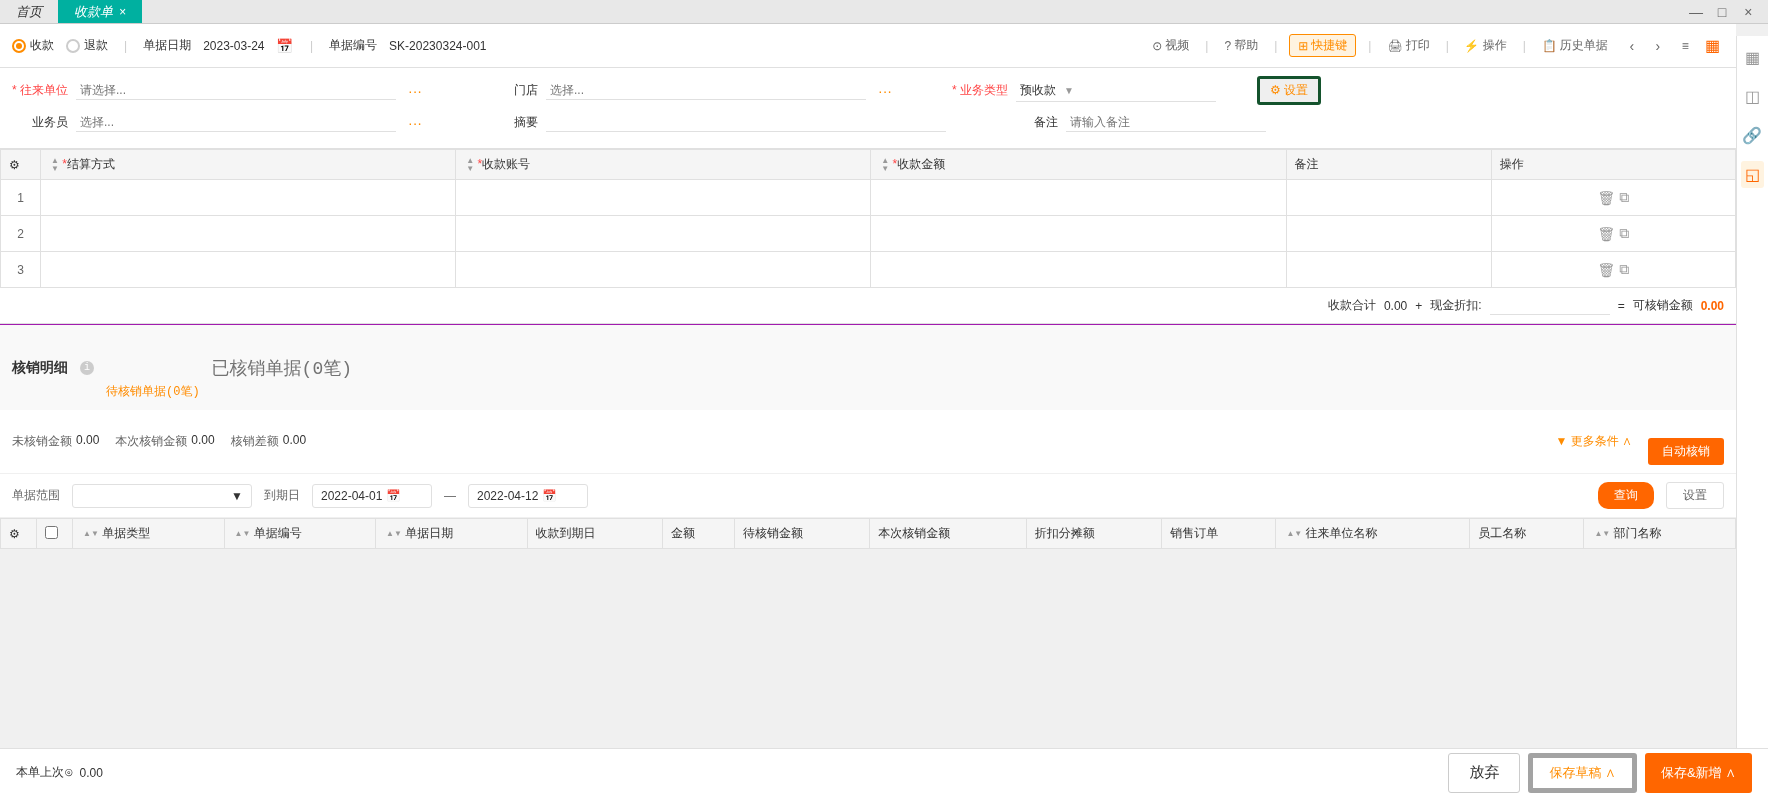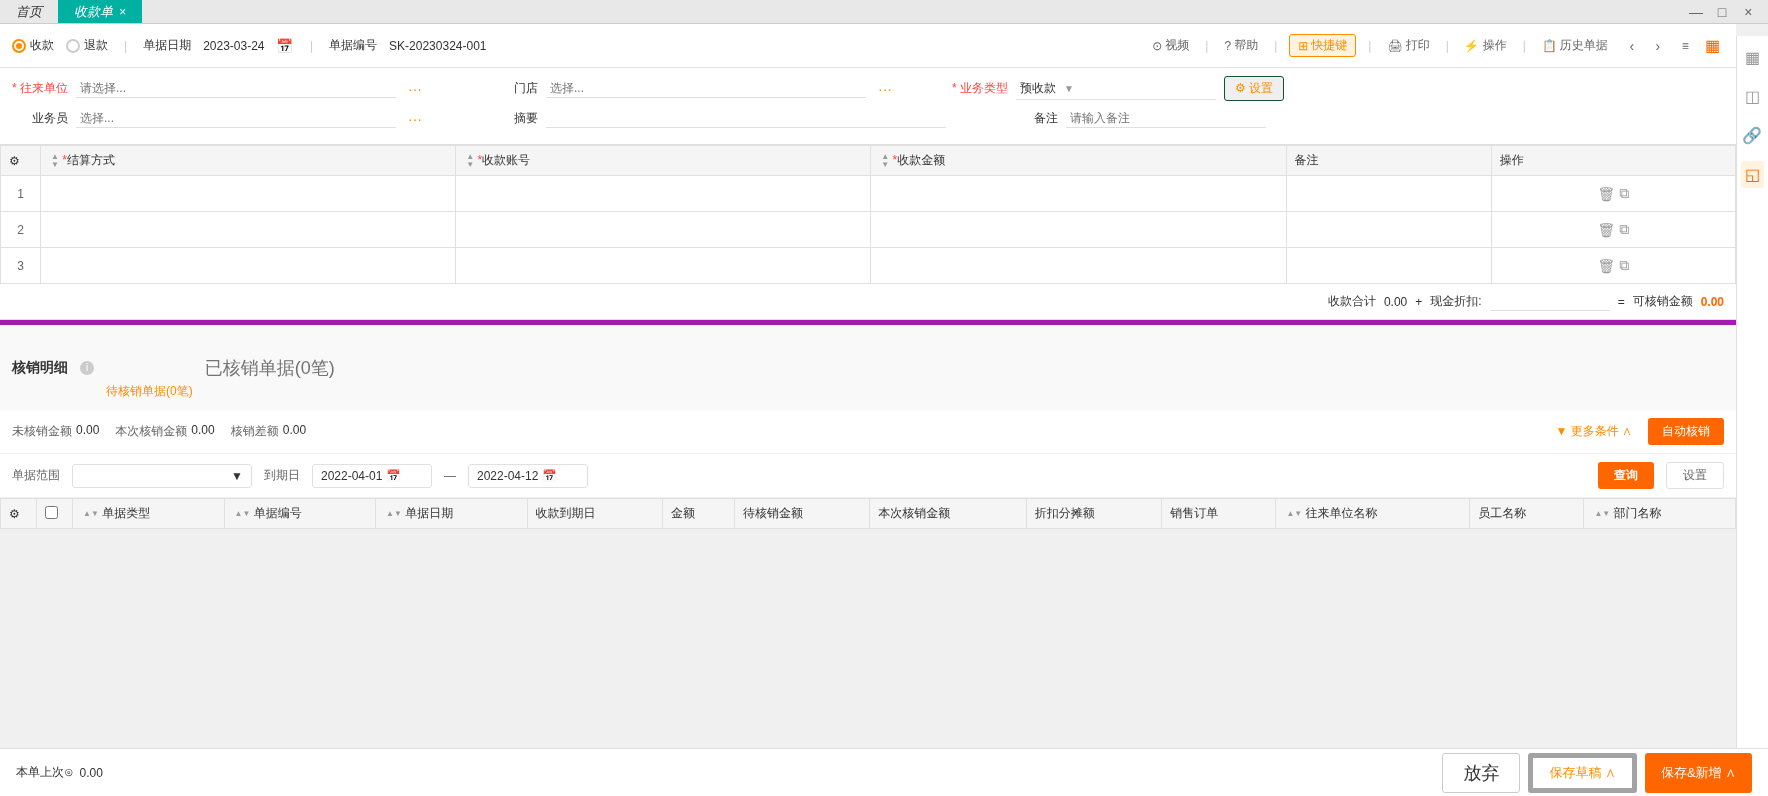--- a/index.html
+++ b/index.html
@@ -43,21 +43,21 @@
     }
     .form-row { display: flex; align-items: center; margin-bottom: 8px; gap: 8px; }
     .form-label { color: #ff4444; font-size: 12px; white-space: nowrap; min-width: 56px; text-align: right; }
     .form-label-optional { color: #333; font-size: 12px; white-space: nowrap; min-width: 56px; text-align: right; }
     .form-input {
       border: none; border-bottom: 1px solid #e0e0e0; padding: 2px 4px; font-size: 12px; color: #999; outline: none; min-width: 200px; background: transparent;
     }
     .form-input-wide { min-width: 320px; }
     .more-btn { color: #ff8c00; cursor: pointer; font-size: 14px; padding: 0 4px; }
     .settings-btn {
-      border: 1px solid #14532d; border-radius: 3px; color: #ff8c00; padding: 3px 10px; cursor: pointer; font-size: 12px; display: flex; align-items: center; gap: 3px;
+      border: 3px solid #14532d; border-radius: 3px; color: #ff8c00; padding: 3px 10px; cursor: pointer; font-size: 12px; display: flex; align-items: center; gap: 3px; margin-left: 33px;
     }
     .form-dropdown { display: flex; align-items: center; gap: 8px; border-bottom: 1px solid #e0e0e0; padding: 2px 4px; min-width: 200px; }
 
     
     .table-section { background: #fff; }
     .data-table { width: 100%; border-collapse: collapse; }
     .data-table th {
       background: #f5f5f5; border: 1px solid #e0e0e0; padding: 6px 8px; font-size: 12px; color: #333; font-weight: normal; text-align: left; white-space: nowrap;
     }
     .data-table td { border: 1px solid #e0e0e0; padding: 6px 8px; font-size: 12px; height: 36px; }
@@ -70,59 +70,59 @@
     .summary-row {
       background: #fff; padding: 8px 12px; display: flex; justify-content: flex-end; align-items: center; gap: 8px; border-bottom: 1px solid #e0e0e0; font-size: 12px;
     }
     .summary-label { color: #333; }
     .summary-value { color: #333; font-weight: 500; }
     .summary-orange { color: #ff6600; font-weight: bold; }
     .summary-input { border: none; border-bottom: 1px solid #e0e0e0; width: 120px; padding: 2px 4px; font-size: 12px; outline: none; }
 
     
     .section-header {
-      background: #f9f9f9; border-top: 5px solid #a21caf; padding: 10px 12px; display: flex; align-items: center; gap: 12px;
+      background: #f9f9f9; border-top: 1px solid #a21caf; padding: 10px 12px; display: flex; align-items: center; gap: 12px; font-family: Liberation Mono, monospace;
     }
     .section-title { font-size: 14px; font-weight: bold; color: #333; }
     .info-icon { width: 14px; height: 14px; border-radius: 50%; background: #ccc; color: #fff; font-size: 10px; display: inline-flex; align-items: center; justify-content: center; cursor: pointer; }
     .pending-tab { color: #ff8c00; font-size: 12px; cursor: pointer; margin-top: 48px; }
     .done-tab { color: #737373; font-size: 18px; cursor: pointer; }
 
     
     .stats-row {
       background: #fff; padding: 8px 12px; display: flex; align-items: center; gap: 16px; border-bottom: 1px solid #f0f0f0;
     }
     .stat-item { display: flex; gap: 4px; font-size: 12px; }
     .stat-label { color: #666; }
     .stat-value { color: #333; }
     .more-filter { color: #ff8c00; cursor: pointer; font-size: 12px; display: flex; align-items: center; gap: 3px; margin-left: auto; }
-    .auto-btn { background: #ff6600; color: #fff; border: none; padding: 5px 14px; border-radius: 3px; cursor: pointer; font-size: 12px; }
+    .auto-btn { background: #ff6600; color: #fff; border: none; padding: 5px 14px; border-radius: 3px; cursor: pointer; font-size: 12px; margin-top: 20px; }
 
     
     .filter-row {
       background: #fff; padding: 8px 12px; display: flex; align-items: center; gap: 12px; border-bottom: 1px solid #f0f0f0;
     }
     .filter-label { color: #666; font-size: 12px; white-space: nowrap; }
     .filter-select { border: 1px solid #e0e0e0; padding: 4px 8px; border-radius: 3px; font-size: 12px; min-width: 180px; display: flex; align-items: center; justify-content: space-between; cursor: pointer; }
     .filter-date { border: 1px solid #e0e0e0; padding: 4px 8px; border-radius: 3px; font-size: 12px; min-width: 120px; display: flex; align-items: center; gap: 4px; cursor: pointer; }
     .filter-dash { color: #666; }
-    .query-btn { background: #ff6600; color: #fff; border: none; padding: 5px 16px; border-radius: 3px; cursor: pointer; font-size: 12px; margin-left: auto; font-weight: bold; }
+    .query-btn { background: #ff6600; color: #fff; border: none; padding: 5px 16px; border-radius: 10px; cursor: pointer; font-size: 12px; margin-left: auto; }
     .set-btn { border: 1px solid #e0e0e0; background: #fff; color: #666; padding: 4px 16px; border-radius: 3px; cursor: pointer; font-size: 12px; }
 
     
     .bottom-table { width: 100%; border-collapse: collapse; }
     .bottom-table th { background: #f5f5f5; border: 1px solid #e0e0e0; padding: 6px 8px; font-size: 12px; color: #333; font-weight: normal; text-align: left; white-space: nowrap; }
 
     
     .footer {
       position: fixed; bottom: 0; left: 0; right: 0; background: #fff; border-top: 1px solid #e0e0e0; padding: 8px 16px; display: flex; align-items: center; gap: 12px; height: 48px;
     }
     .footer-left { display: flex; align-items: center; gap: 6px; font-size: 12px; }
     .footer-right { margin-left: auto; display: flex; gap: 8px; }
-    .btn-abandon { border: 1px solid #ccc; background: #fff; color: #333; padding: 6px 20px; border-radius: 3px; cursor: pointer; font-size: 18px; }
+    .btn-abandon { border: 1px solid #ccc; background: #fff; color: #333; padding: 6px 20px; border-radius: 3px; cursor: pointer; font-size: 15px; }
     .btn-draft { border: 5px solid #a3a3a3; background: #fff; color: #ff8c00; padding: 6px 16px; border-radius: 3px; cursor: pointer; font-size: 13px; display: flex; align-items: center; gap: 4px; }
     .btn-save { background: #ff6600; color: #fff; border: none; padding: 6px 16px; border-radius: 3px; cursor: pointer; font-size: 13px; display: flex; align-items: center; gap: 4px; }
 
     
     .right-sidebar {
       position: fixed; right: 0; top: 36px; width: 32px; background: #fff; border-left: 1px solid #e0e0e0; display: flex; flex-direction: column; align-items: center; padding: 8px 0; gap: 12px; height: calc(100% - 36px);
     }
     .sidebar-icon { color: #999; cursor: pointer; font-size: 16px; padding: 4px; }
     .sidebar-icon-active { color: #ff6600; cursor: pointer; font-size: 16px; padding: 4px; background: #fff3e0; border-radius: 3px; }
 

